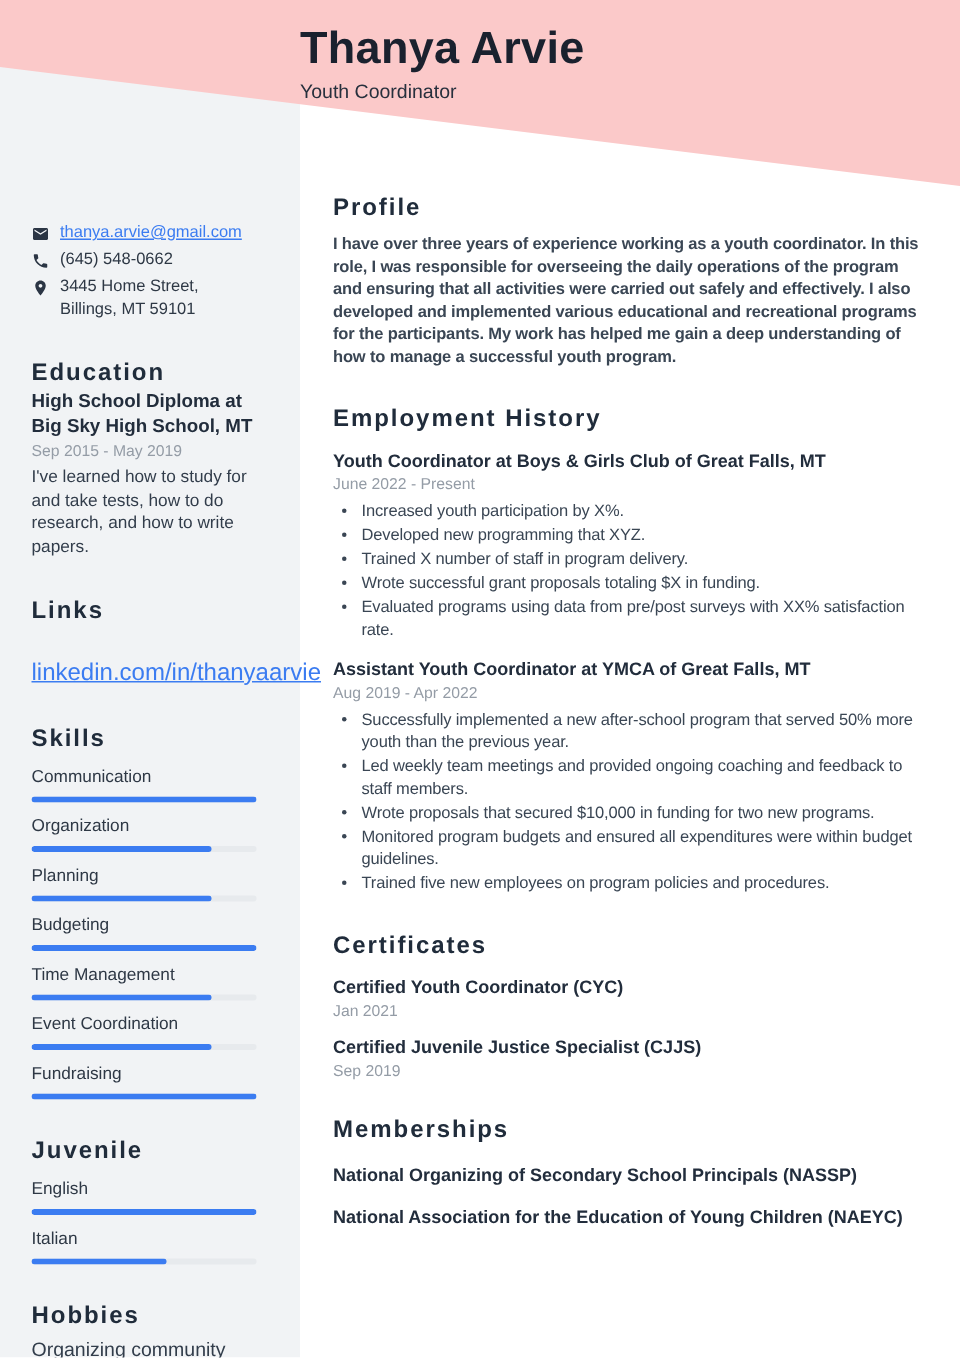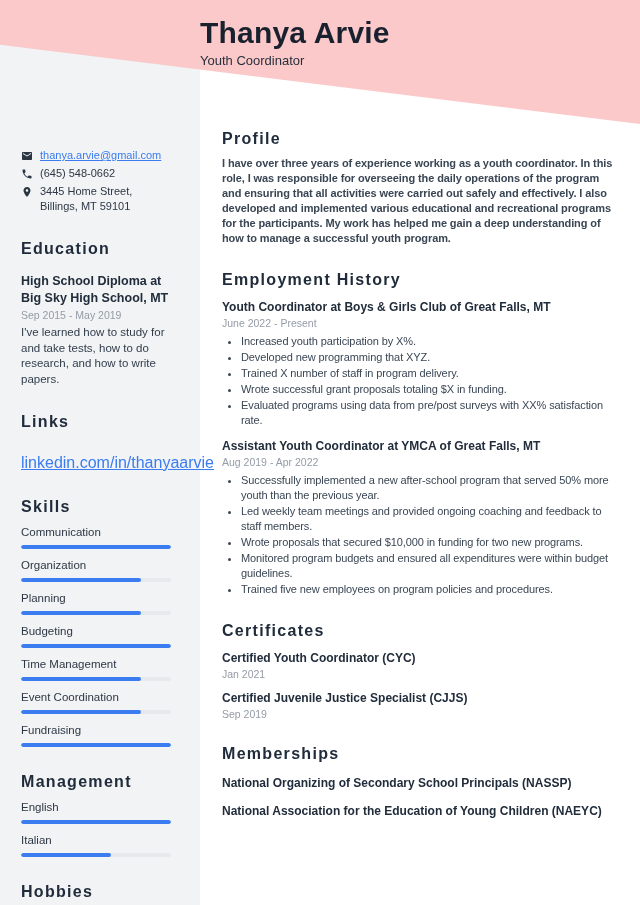--- a/index.html
+++ b/index.html
@@ -38,21 +38,21 @@
   }
   .contact-row { display:flex; align-items:flex-start; margin-bottom:3px; font-size:11px; line-height:15px; color:#2e3845; }
   .contact-row .cicon { flex:0 0 12px; margin-right:7px; margin-top:1.5px; }
   .cicon svg { display:block; width:12px; height:12px; fill:#2b3544; }
   a.link { color:#3b7cf1; text-decoration:underline; cursor:pointer; }
   .side-h2, .main-h2 {
     font-size:16px; font-weight:bold; color:#202c3b; letter-spacing:1.3px;
   }
   .side-section { margin-top:26px; }
   .contact-block { margin-bottom:0; }
-  .edu-degree { font-size:12.5px; font-weight:bold; color:#222d3c; line-height:17px; margin-top:15px; }
+  .edu-degree { font-size:12.5px; font-weight:bold; color:#222d3c; line-height:17px; margin-top:1px; }
   .date-muted { font-size:10.5px; color:#949ca6; margin-top:2px; }
   .side-text { font-size:11.5px; line-height:15.5px; color:#323d4b; margin-top:4px; }
   .side-link-row { margin-top:23px; font-size:16px; }
   .meter-row { margin-top:9px; }
   .meter-label { font-size:11.5px; color:#2e3845; line-height:14px; margin-bottom:6px; }
   .meter-track { width:150px; height:4px; background:#e7eaed; border-radius:2px; overflow:hidden; }
   .meter-fill { height:4px; background:#3b7cf1; border-radius:2px; }
   .hobby-item { font-size:13px; line-height:15px; color:#323d4b; margin-top:5px; }
   
   .main {
@@ -165,21 +165,21 @@
     </div>
     <div class="meter-row">
       <div class="meter-label">Fundraising</div>
       <div class="meter-track">
           <div class="meter-fill" style="width: 100%;"></div>
         </div>
     </div>
   </div>
 
   <div class="side-section">
-    <div class="side-h2">Management</div>
+    <div class="side-h2">Juvenile</div>
     <div class="meter-row">
       <div class="meter-label">English</div>
       <div class="meter-track">
           <div class="meter-fill" style="width: 100%;"></div>
         </div>
     </div>
     <div class="meter-row">
       <div class="meter-label">Italian</div>
       <div class="meter-track">
           <div class="meter-fill" style="width: 60%;"></div>

